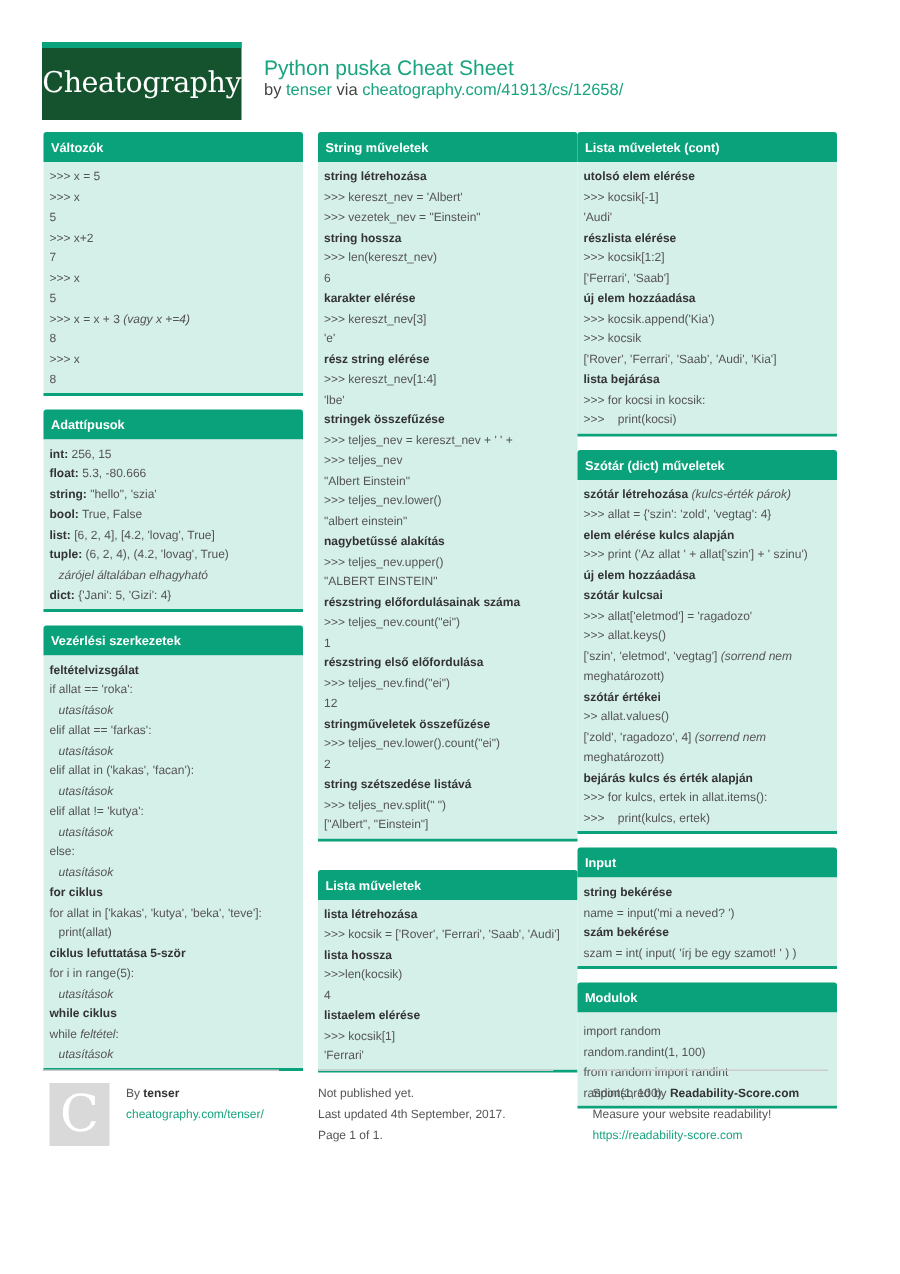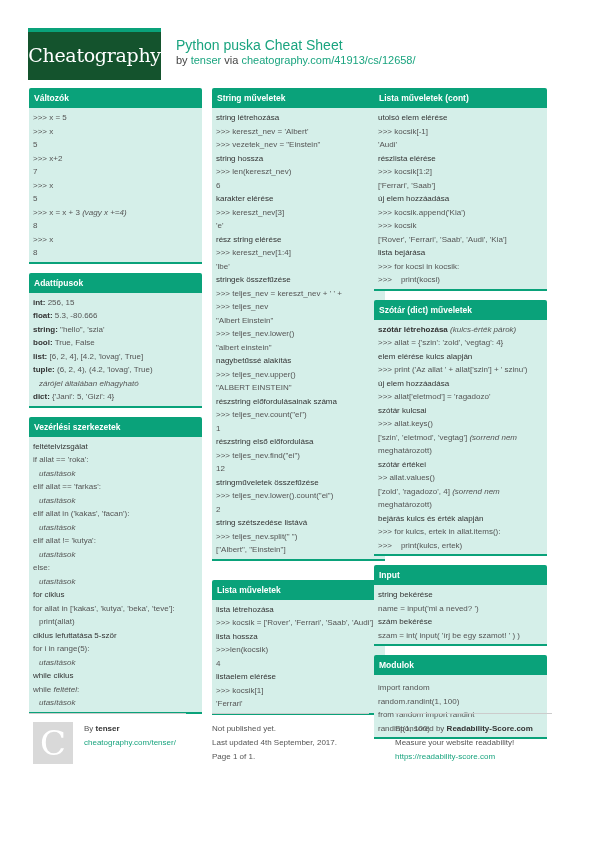--- a/index.html
+++ b/index.html
@@ -16,30 +16,30 @@
     position: absolute; left: 176px; top: 37px; color: #1aa47f; font-size: 14px;
   }
   .subtitle {
     position: absolute; left: 176px; top: 54px; color: #444; font-size: 11px;
   }
   .subtitle .lnk { color: #1aa47f; }
 
   .col { position: absolute; top: 88px; width: 173px; }
   .col1 { left: 29px; }
   .col2 { left: 212px; }
-  .col3 { left: 374px; }
+  .col3 { left: 385px; }
 
   .section { margin-bottom: 9px; border-bottom: 2px solid #0aa27a; }
   .sec-head {
     background: #0aa27a; color: #fff; font-weight: bold; font-size: 8.5px;
     height: 20px; line-height: 20px; padding-left: 5px; border-radius: 2px 2px 0 0;
   }
   .sec-body { background: #d5efe9; padding: 3px 4px 2px 4px; }
   .row { font-size: 8px; line-height: 13.5px; color: #555; min-height: 13.5px; }
-  .row.b { font-weight: normal; color: #333; }
+  .row.b { font-weight: bold; color: #333; }
   .row.i { font-style: italic; padding-left: 6px; }
   .row.ind { padding-left: 6px; }
   .row .k { font-weight: bold; color: #333; }
   .row .em { font-style: italic; }
 
   .footer { position: absolute; top: 713px; left: 29px; width: 544px; }
   .fcol { position: absolute; top: 0; width: 157px; border-top: 1px solid #ccc; padding-top: 8px; font-size: 8px; line-height: 14px; color: #555; }
   .fcol1 { left: 0; }
   .fcol2 { left: 183px; }
   .fcol3 { left: 366px; }
@@ -199,22 +199,22 @@
   </div>
 
   <div class="section">
     <div class="sec-head">Szótár (dict) műveletek</div>
     <div class="sec-body">
       <div class="row"><span class="k">szótár létrehozása</span> <span class="em">(kulcs-érték párok)</span></div>
       <div class="row">&gt;&gt;&gt; allat = {'szin': 'zold', 'vegtag': 4}</div>
       <div class="row b">elem elérése kulcs alapján</div>
       <div class="row">&gt;&gt;&gt; print ('Az allat ' + allat['szin'] + ' szinu')</div>
       <div class="row b">új elem hozzáadása</div>
+      <div class="row b">szótár kulcsai</div>
       <div class="row">&gt;&gt;&gt; allat['eletmod'] = 'ragadozo'</div>
-      <div class="row b">szótár kulcsai</div>
       <div class="row">&gt;&gt;&gt; allat.keys()</div>
       <div class="row"><span>['szin', 'eletmod', 'vegtag']</span> <span class="em">(sorrend nem</span></div>
       <div class="row em">meghatározott)</div>
       <div class="row b">szótár értékei</div>
       <div class="row">&gt;&gt; allat.values()</div>
       <div class="row"><span>['zold', 'ragadozo', 4]</span> <span class="em">(sorrend nem</span></div>
       <div class="row em">meghatározott)</div>
       <div class="row b">bejárás kulcs és érték alapján</div>
       <div class="row">&gt;&gt;&gt; for kulcs, ertek in allat.items():</div>
       <div class="row" style="white-space:pre">&gt;&gt;&gt;    print(kulcs, ertek)</div>

